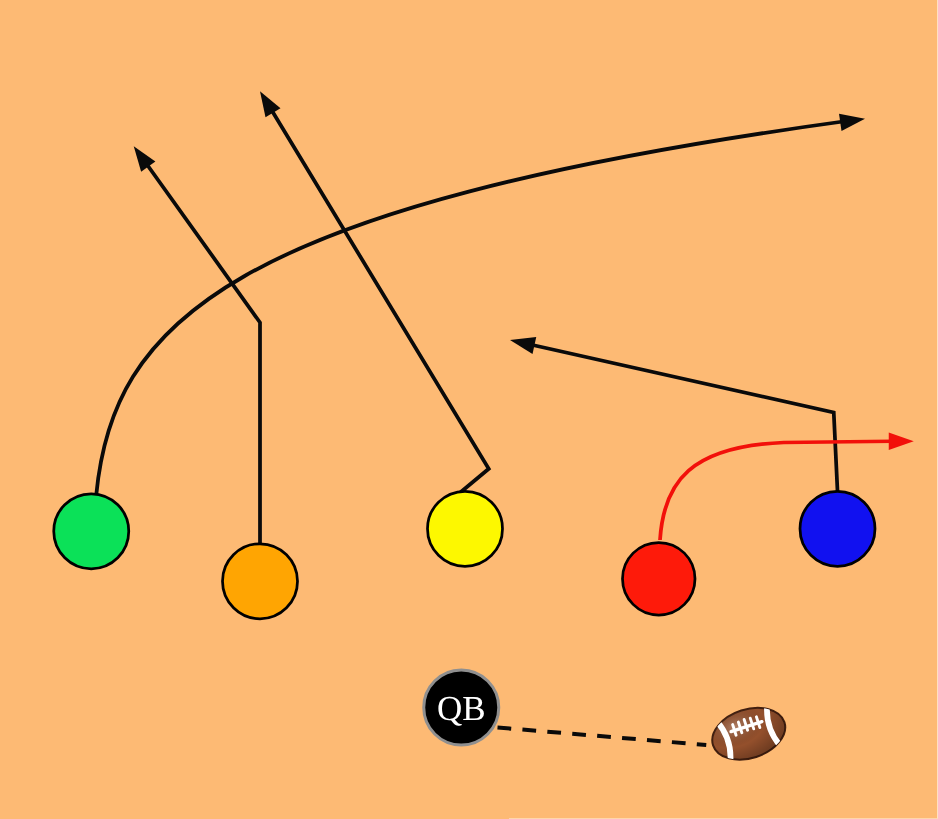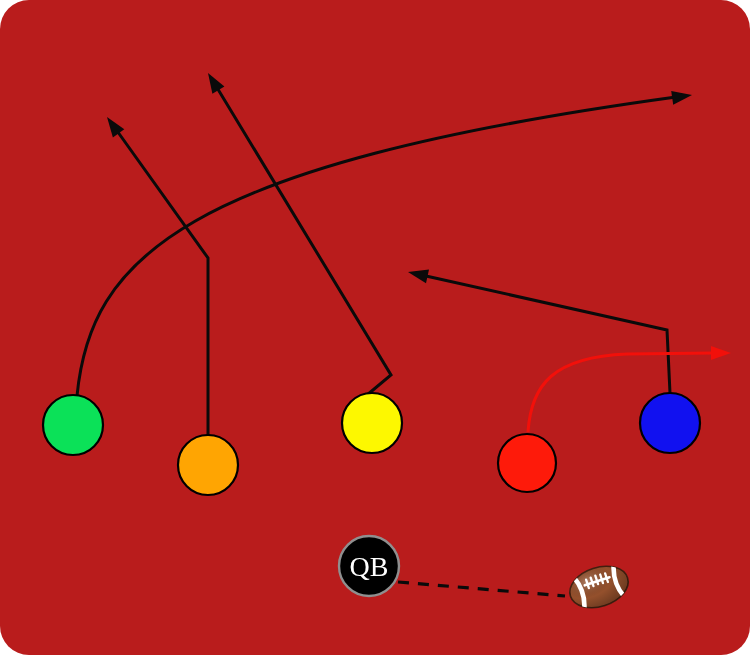--- a/index.html
+++ b/index.html
@@ -8,22 +8,21 @@
     width: 750px;
     height: 655px;
     background: #ffffff;
     overflow: hidden;
     font-family: "Liberation Sans", sans-serif;
   }
   #stage {
     position: relative;
     width: 750px;
     height: 655px;
-    background: #b91c1c;
-    border-radius: 29px;
+    background: #fdba74;
   }
   svg { display: block; }
   .route {
     fill: none;
     stroke-width: 3;
     stroke-linejoin: miter;
     stroke-linecap: butt;
   }
   .dash {
     stroke-dasharray: 11 9;

